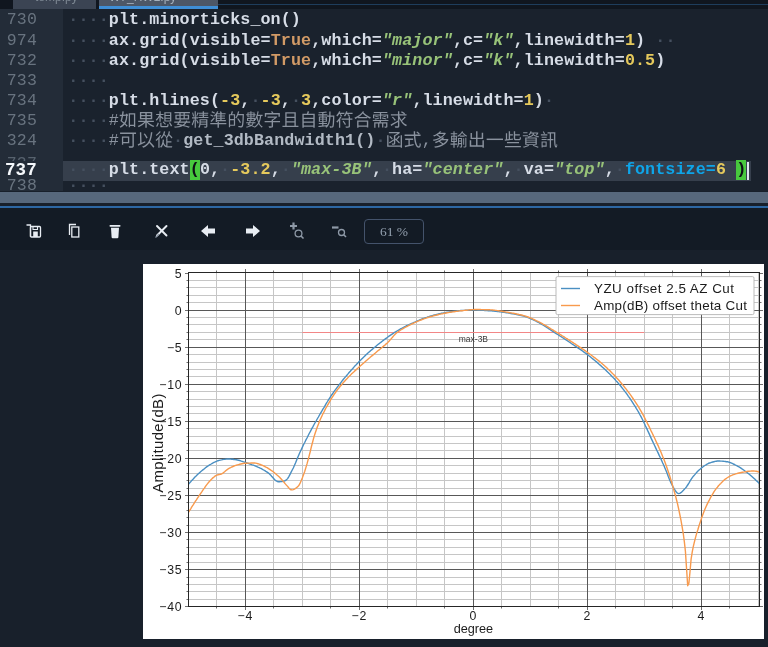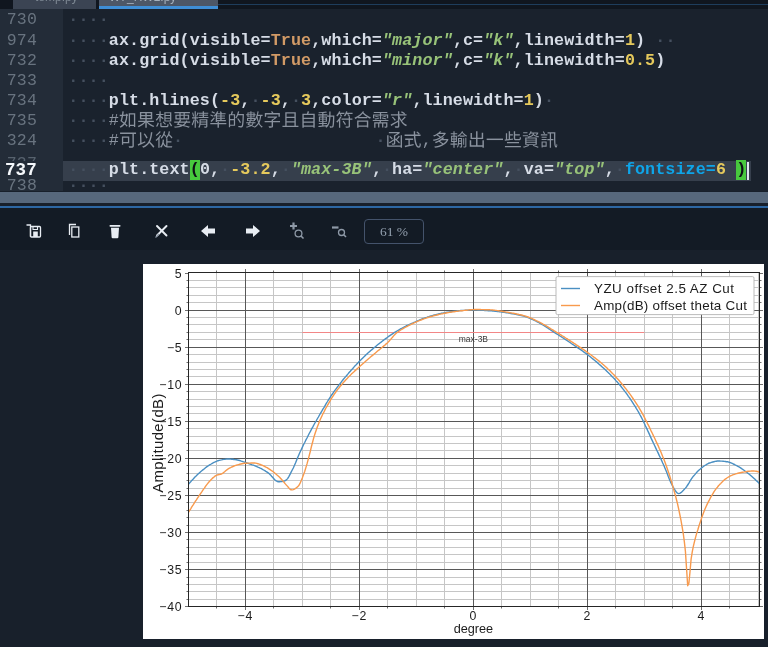--- a/index.html
+++ b/index.html
@@ -42,20 +42,21 @@
 <div class="ln" style="top:61.8px">733</div>
 <div class="ln" style="top:81.9px">734</div>
 <div class="ln" style="top:102.1px">735</div>
 <div class="ln" style="top:122.3px">324</div>
 <div class="ln" style="top:166.7px">738</div>
 <div class="cl" style="top:1.4px">
 <span class="ws" style="left:0.3px">·</span>
 <span class="ws" style="left:10.4px">·</span>
 <span class="ws" style="left:20.5px">·</span>
 <span class="ws" style="left:30.7px">·</span>
+<span class="tk" style="left:40.8px;color:#d6dce6">plt.minorticks_on()</span>
 </div>
 <div class="cl" style="top:21.5px">
 <span class="ws" style="left:0.3px">·</span>
 <span class="ws" style="left:10.4px">·</span>
 <span class="ws" style="left:20.5px">·</span>
 <span class="ws" style="left:30.7px">·</span>
 <span class="tk" style="left:40.8px;color:#d6dce6">ax.grid(visible=</span>
 <span class="tk" style="left:202.7px;color:#d19a66">True</span>
 <span class="tk" style="left:243.2px;color:#d6dce6">,which=</span>
 <span class="tk" style="left:314.0px;color:#98c379;font-style:italic">"major"</span>
@@ -133,20 +134,21 @@
           <use href="#g6c42" x="321.7"></use>
         </svg>
 </div>
 <div class="cl" style="top:122.3px">
 <span class="ws" style="left:0.3px">·</span>
 <span class="ws" style="left:10.4px">·</span>
 <span class="ws" style="left:20.5px">·</span>
 <span class="ws" style="left:30.7px">·</span>
 <span class="tk" style="left:40.8px;color:#8a929e;font-weight:normal">#</span>
 <span class="ws" style="left:105.1px">·</span>
+<span class="tk" style="left:115.2px;color:#b2bac4">get_3dbBandwidth1()</span>
 <span class="ws" style="left:307.4px">·</span>
 <span class="tk" style="left:353.7px;color:#8a929e;font-weight:normal">,</span>
 <svg class="cjsvg" width="700" height="20.2" viewBox="0 0 700 20.2">
           <use href="#g53ef" x="50.9"></use>
           <use href="#g4ee5" x="68.9"></use>
           <use href="#g5f9e" x="87.0"></use>
           <use href="#g51fd" x="317.6"></use>
           <use href="#g5f0f" x="335.6"></use>
           <use href="#g591a" x="363.8"></use>
           <use href="#g8f38" x="381.8"></use>

